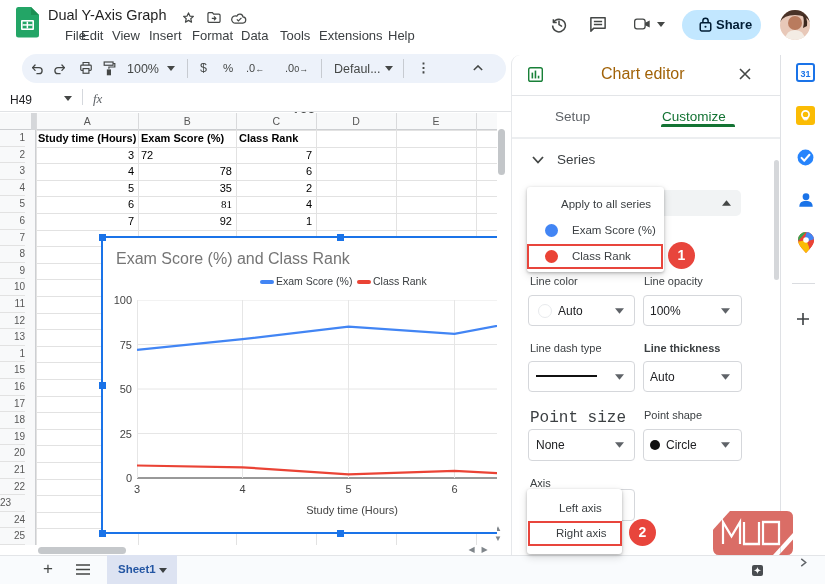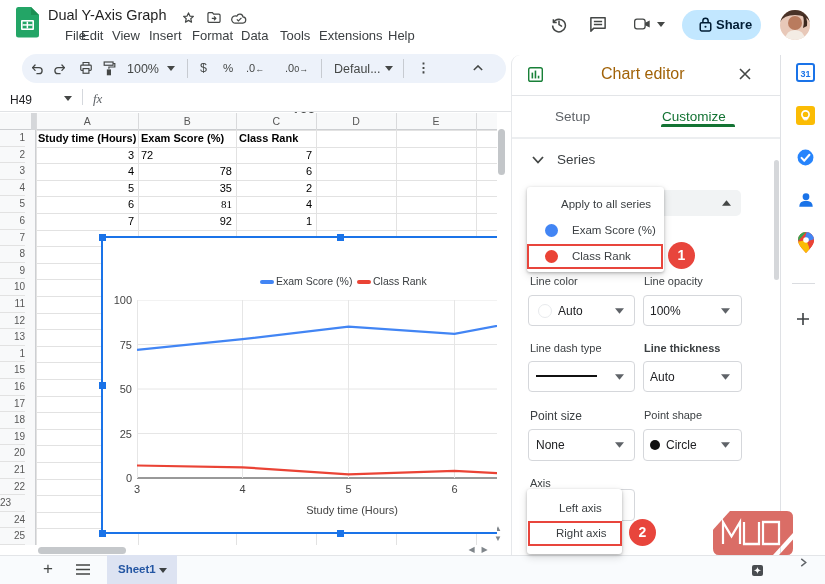--- a/index.html
+++ b/index.html
@@ -224,20 +224,21 @@
   <div class="abs" style="left:239px;top:83.4px;width:73px;height:16.6px;font-size:11px;font-weight:normal;color:#000;text-align:right;line-height:17.6px;white-space:nowrap;">4</div>
   <div class="abs" style="left:39px;top:100.0px;width:95px;height:16.6px;font-size:11px;font-weight:normal;color:#000;text-align:right;line-height:17.6px;white-space:nowrap;">7</div>
   <div class="abs" style="left:141px;top:100.0px;width:91px;height:16.6px;font-size:11px;font-weight:normal;color:#000;text-align:right;line-height:17.6px;white-space:nowrap;">92</div>
   <div class="abs" style="left:239px;top:100.0px;width:73px;height:16.6px;font-size:11px;font-weight:normal;color:#000;text-align:right;line-height:17.6px;white-space:nowrap;">1</div>
   </div>
   <div class="abs" style="left:498px;top:129px;width:7px;height:46px;border-radius:4px;background:#c3c6c9;"></div>
   <div class="abs" style="left:494px;top:525px;width:8px;height:8px;color:#80868b;font-size:8px;line-height:8px;text-align:center;">▲</div>
   <div class="abs" style="left:494px;top:535px;width:8px;height:8px;color:#80868b;font-size:8px;line-height:8px;text-align:center;">▼</div>
 
   <div class="abs" style="left:102px;top:237px;width:395px;height:296px;background:#fff;overflow:hidden;">
+  <div class="abs" style="left:14px;top:13px;font-size:16px;color:#757575;">Exam Score (%) and Class Rank</div>
   <div class="abs" style="left:158px;top:43px;width:14px;height:4px;background:#4285f4;border-radius:2px;"></div>
   <div class="abs" style="left:174px;top:38px;font-size:10.5px;color:#3c4043;">Exam Score (%)</div>
   <div class="abs" style="left:255px;top:43px;width:14px;height:4px;background:#ea4335;border-radius:2px;"></div>
   <div class="abs" style="left:271px;top:38px;font-size:10.5px;color:#3c4043;">Class Rank</div>
   <div class="abs" style="left:6px;top:57.0px;width:24px;text-align:right;font-size:11px;color:#444;">100</div>
   <div class="abs" style="left:6px;top:101.5px;width:24px;text-align:right;font-size:11px;color:#444;">75</div>
   <div class="abs" style="left:6px;top:146.0px;width:24px;text-align:right;font-size:11px;color:#444;">50</div>
   <div class="abs" style="left:6px;top:190.5px;width:24px;text-align:right;font-size:11px;color:#444;">25</div>
   <div class="abs" style="left:6px;top:235.0px;width:24px;text-align:right;font-size:11px;color:#444;">0</div>
   <svg class="abs" style="left:35px;top:63px;" width="360" height="216" viewBox="0 0 360 216">
@@ -332,21 +333,21 @@
   <div class="abs" style="left:528px;top:361px;width:107px;height:31px;border:1px solid #d5d7db;border-radius:4px;background:#fff;"></div>
   <div class="abs" style="left:643px;top:361px;width:99px;height:31px;border:1px solid #d5d7db;border-radius:4px;background:#fff;"></div>
   <div class="abs" style="left:536px;top:375px;width:61px;height:2px;background:#111;"></div>
   <svg class="abs" style="left:615px;top:374px;" width="9" height="6" viewBox="0 0 10 6">
       <path d="M0 0 h10 l-5 6 z" fill="#5f6368"></path>
     </svg>
   <div class="abs" style="left:650px;top:370px;font-size:12px;color:#202124;">Auto</div>
   <svg class="abs" style="left:721px;top:374px;" width="9" height="6" viewBox="0 0 10 6">
       <path d="M0 0 h10 l-5 6 z" fill="#5f6368"></path>
     </svg>
-  <div class="abs" style="left:530px;top:409px;font-size:12px;color:#3c4043;">Point size</div>
+  <div class="abs" style="left:530px;top:409px;font-size:16px;color:#3c4043;font-family:Liberation Mono, monospace;">Point size</div>
   <div class="abs" style="left:644px;top:409px;font-size:11px;color:#3c4043;">Point shape</div>
   <div class="abs" style="left:528px;top:429px;width:107px;height:32px;border:1px solid #d5d7db;border-radius:4px;background:#fff;"></div>
   <div class="abs" style="left:643px;top:429px;width:99px;height:32px;border:1px solid #d5d7db;border-radius:4px;background:#fff;"></div>
   <div class="abs" style="left:536px;top:438px;font-size:12px;color:#202124;">None</div>
   <svg class="abs" style="left:615px;top:442px;" width="9" height="6" viewBox="0 0 10 6">
       <path d="M0 0 h10 l-5 6 z" fill="#5f6368"></path>
     </svg>
   <div class="abs" style="left:650px;top:439.5px;width:10px;height:10px;border-radius:50%;background:#111;"></div>
   <div class="abs" style="left:666px;top:438px;font-size:12px;color:#202124;">Circle</div>
   <svg class="abs" style="left:721px;top:442px;" width="9" height="6" viewBox="0 0 10 6">

